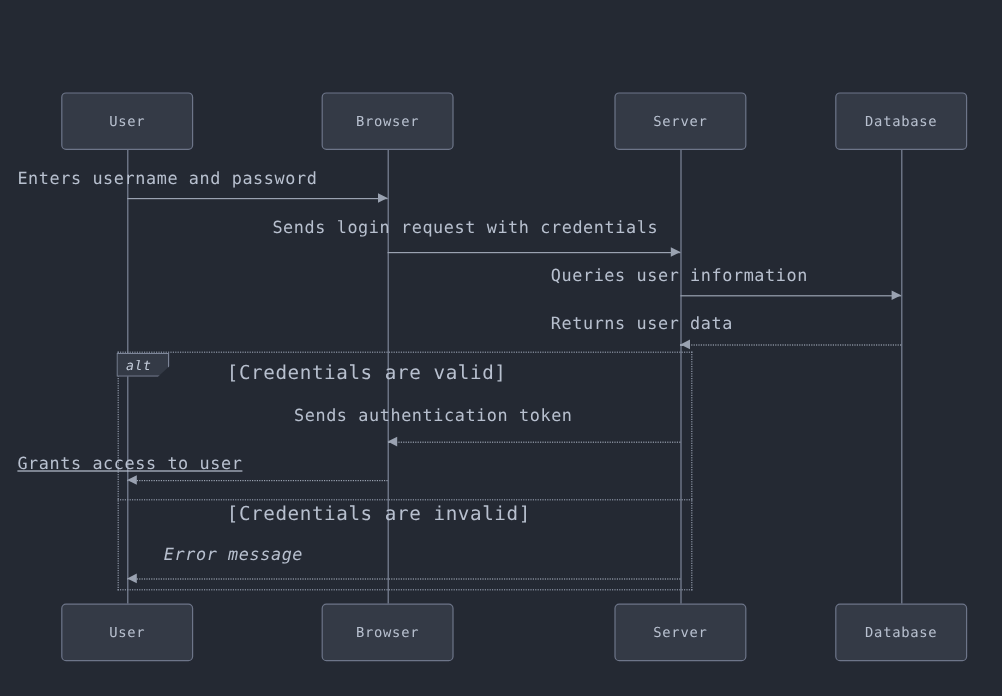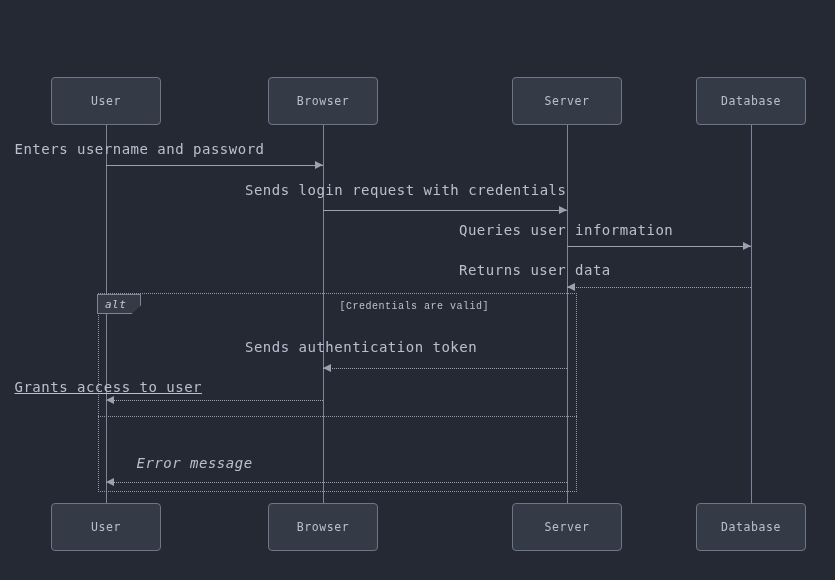--- a/index.html
+++ b/index.html
@@ -102,48 +102,48 @@
     clip-path: polygon(0 0, 100% 0, 100% 55%, 78% 100%, 0 100%);
     font-style: italic;
   }
   .alt-tab-label {
     font-size: 11px;
     color: #c4ccda;
     letter-spacing: 0.5px;
   }
   .alt-cond {
     position: absolute;
-    font-size: 10px;
+    font-size: 16px;
     color: #b8c0cf;
     letter-spacing: 0.5px;
     white-space: nowrap;
-    text-align: right;
-    font-family: Liberation Mono, monospace;
+    text-align: left;
   }
 </style>
 </head>
 <body>
 
 <div id="stage">
     <div class="lifeline" style="left: 106px; top: 125px; height: 378px;"></div>
     <div class="lifeline" style="left: 323px; top: 125px; height: 378px;"></div>
     <div class="lifeline" style="left: 567px; top: 125px; height: 378px;"></div>
     <div class="lifeline" style="left: 751px; top: 125px; height: 378px;"></div>
     <div class="alt-frame" style="left: 98px; top: 293px; width: 479px; height: 199px;"></div>
     <div class="alt-divider" style="left: 98px; top: 416px; width: 479px;"></div>
     <div class="alt-tab" style="left: 97px; top: 294px;">
       <span class="alt-tab-label">alt</span>
     </div>
     <div class="alt-cond" style="left: 189px; top: 301px; width: 300px;">[Credentials are valid]</div>
+    <div class="alt-cond" style="left: 189px; top: 418px; width: 300px;">[Credentials are invalid]</div>
     <div class="msg-line" style="left: 106px; top: 165px; width: 217px;"></div>
     <div class="arrow-head right" style="top: 161px; left: 315px;"></div>
     <div class="msg-text" style="left: 14.5px; top: 141px; width: 400px;">Enters username and password</div>
     <div class="msg-line" style="left: 323px; top: 210px; width: 244px;"></div>
     <div class="arrow-head right" style="top: 206px; left: 559px;"></div>
-    <div class="msg-text" style="left: 245px; top: 182px; width: 400px;">Sends login request with credentials</div>
+    <div class="msg-text" style="left: 227px; top: 182px; width: 400px;">Sends login request with credentials</div>
     <div class="msg-line" style="left: 567px; top: 246px; width: 184px;"></div>
     <div class="arrow-head right" style="top: 242px; left: 743px;"></div>
     <div class="msg-text" style="left: 459px; top: 222px; width: 400px;">Queries user information</div>
     <div class="msg-line dashed" style="left: 567px; top: 287px; width: 184px;"></div>
     <div class="arrow-head left" style="top: 283px; left: 567px;"></div>
     <div class="msg-text" style="left: 459px; top: 262px; width: 400px;">Returns user data</div>
     <div class="msg-line dashed" style="left: 323px; top: 368px; width: 244px;"></div>
     <div class="arrow-head left" style="top: 364px; left: 323px;"></div>
     <div class="msg-text" style="left: 245px; top: 339px; width: 400px;">Sends authentication token</div>
     <div class="msg-line dashed" style="left: 106px; top: 400px; width: 217px;"></div>

